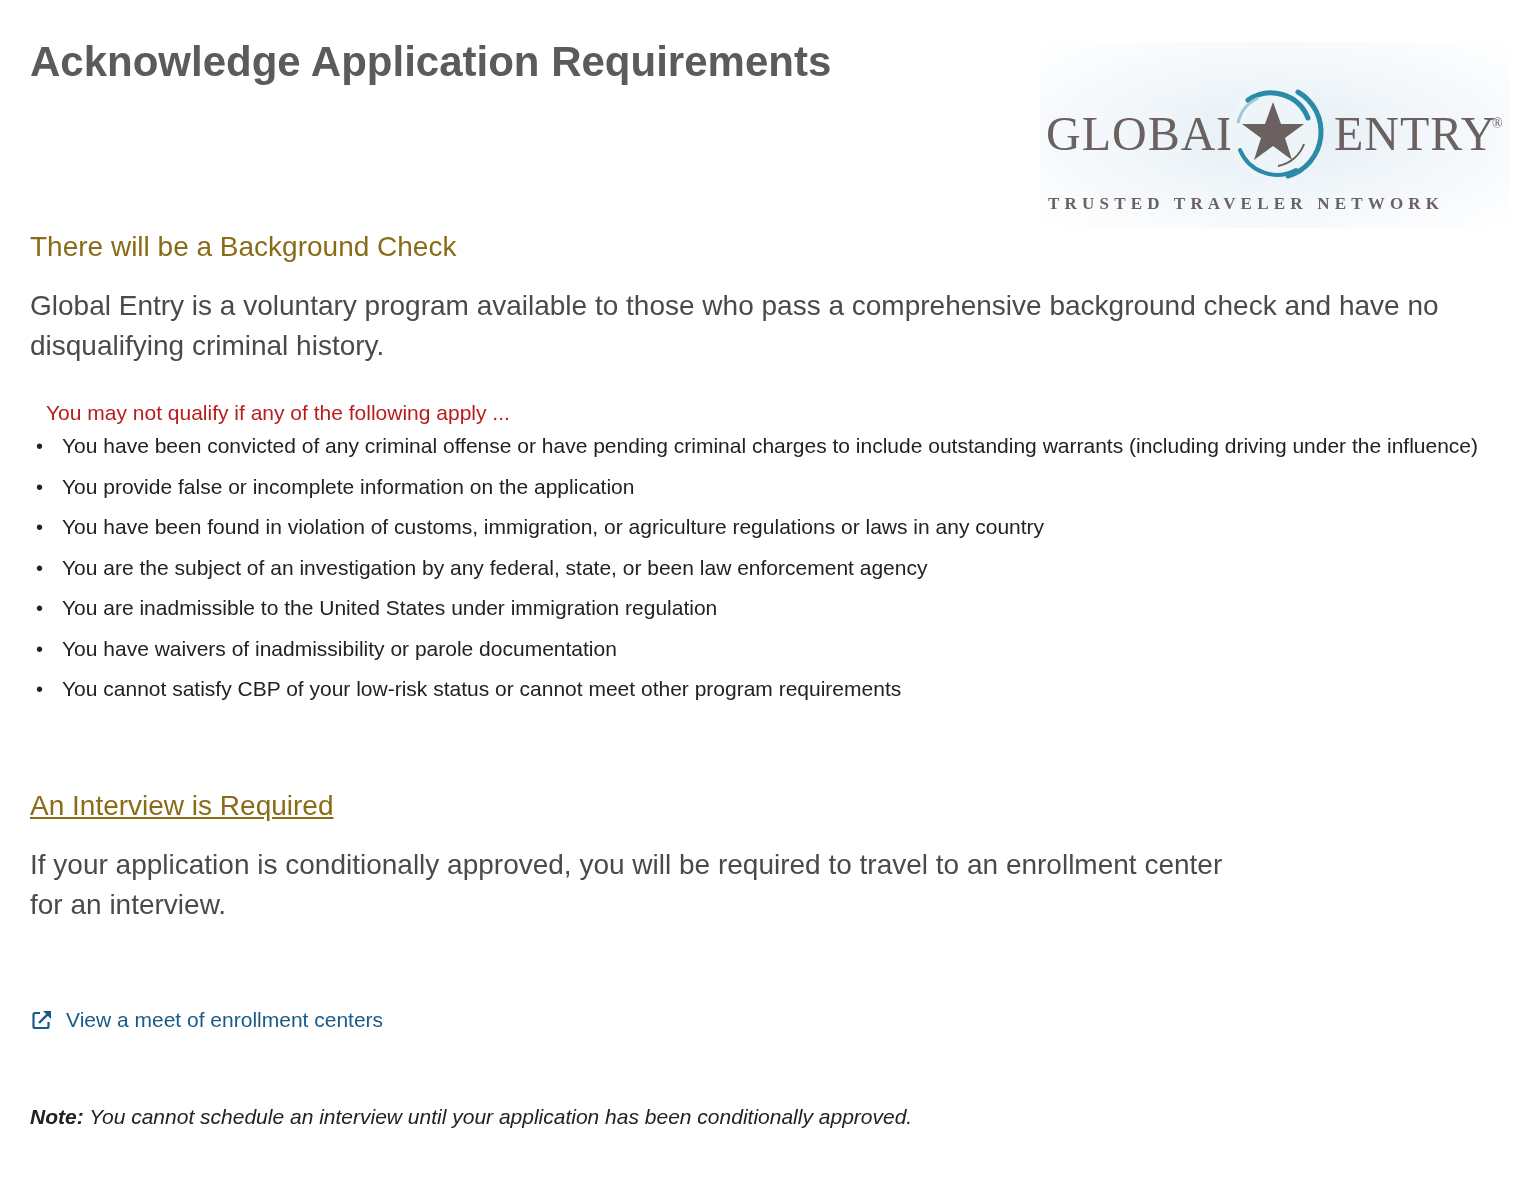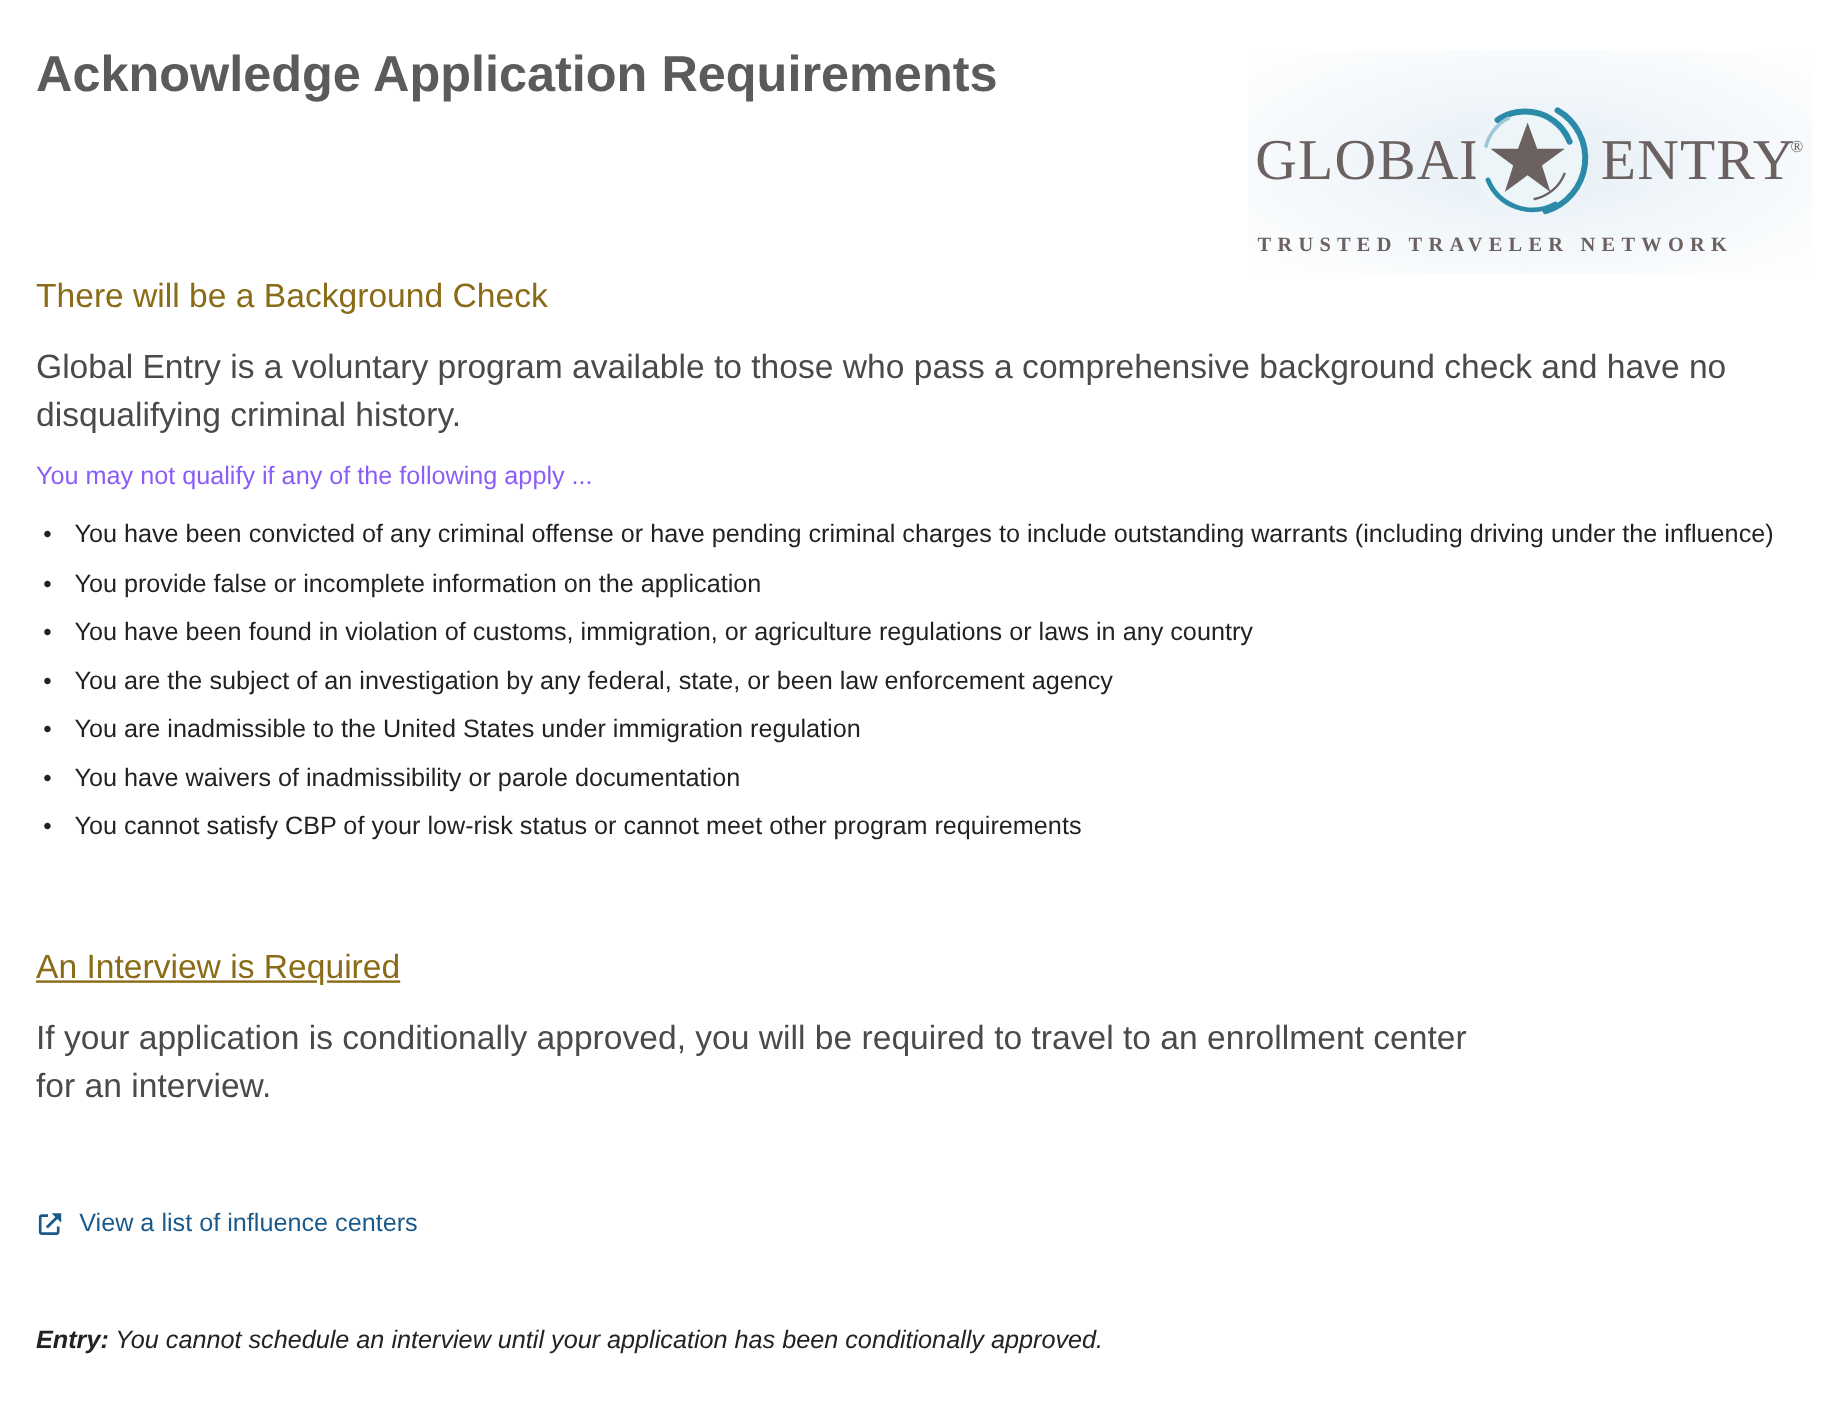--- a/index.html
+++ b/index.html
@@ -14,21 +14,21 @@
                 font-size: 48px; color: #6b6160; letter-spacing: 1px; }
   .logo .w1 { left: 6px; }
   .logo .w2 { left: 294px; }
   .logo .reg { position: absolute; left: 452px; top: 74px; font-size: 14px; color: #6b6160; font-family: "Liberation Serif", serif; }
   .logo .emblem { position: absolute; left: 178px; top: 36px; width: 110px; height: 110px; }
   .logo .tagline { position: absolute; left: 8px; top: 152px; font-family: "Liberation Serif", serif;
                    font-size: 17px; font-weight: bold; letter-spacing: 5.2px; color: #6b6160; white-space: nowrap; }
   .section-heading { position: absolute; left: 30px; margin: 0; font-size: 28px; font-weight: normal;
                      color: #8a6b17; }
   .lead { position: absolute; left: 30px; margin: 0; font-size: 28px; line-height: 40px; color: #4a4a4a; font-weight: normal; }
-  .intro { position: absolute; left: 30px; top: 385px; margin: 0; font-size: 21px; color: #8b5cf6; }
+  .intro { position: absolute; left: 30px; top: 385px; margin: 16px; font-size: 21px; color: #b91c1c; }
   ul.reqs { position: absolute; left: 30px; top: 430px; margin: 0; padding: 0; list-style: none; width: 1480px; }
   ul.reqs li { position: relative; padding-left: 32px; font-size: 21px; line-height: 32px; color: #222; margin-bottom: 8.5px; }
   ul.reqs li::before { content: "•"; position: absolute; left: 6px; top: 0; font-size: 20px; }
   .link { position: absolute; left: 30px; top: 1008px; display: flex; align-items: center; gap: 12px;
           color: #1a5a8a; font-size: 21px; text-decoration: none; cursor: pointer; }
   .link svg { width: 24px; height: 24px; }
   .note { position: absolute; left: 30px; top: 1105px; margin: 0; font-size: 21px; font-style: italic; color: #222; }
   .note b { font-weight: bold; font-style: italic; }
 </style>
 </head>
@@ -71,16 +71,16 @@
   <span>If your application is conditionally approved, you will be required to travel to an enrollment center</span><br>
   <span>for an interview.</span>
 </p>
 
 <a class="link">
   <svg viewBox="0 0 24 24">
     <path d="M10 5H5a1.5 1.5 0 0 0-1.5 1.5v12A1.5 1.5 0 0 0 5 20h12a1.5 1.5 0 0 0 1.5-1.5V14" fill="none" stroke="#1a5a8a" stroke-width="2.2"></path>
     <path d="M9 15L19.5 4.5" stroke="#1a5a8a" stroke-width="2.4"></path>
     <polygon points="13,3 21,3 21,11" fill="#1a5a8a"></polygon>
   </svg>
-  <span>View a list of influence centers</span>
+  <span>View a meet of enrollment centers</span>
 </a>
 
-<p class="note"><b>Entry:</b><span> You cannot schedule an interview until your application has been conditionally approved.</span></p>
+<p class="note"><b>Note:</b><span> You cannot schedule an interview until your application has been conditionally approved.</span></p>
 
 </body></html>

